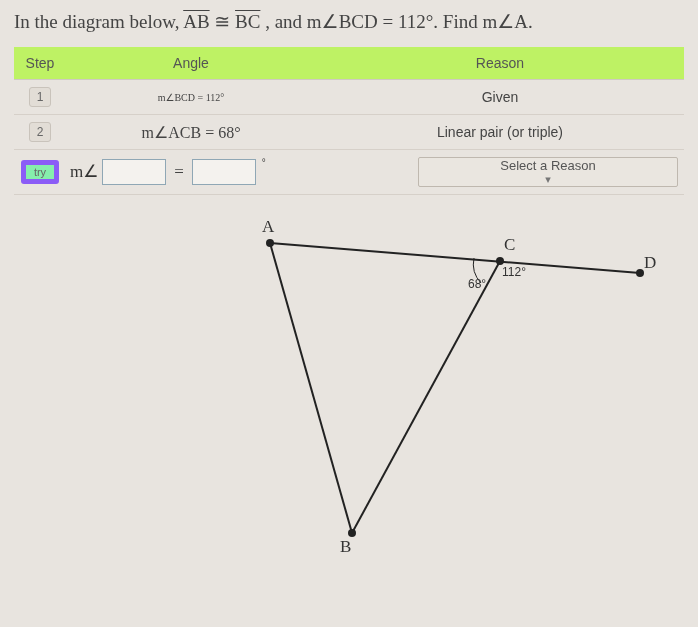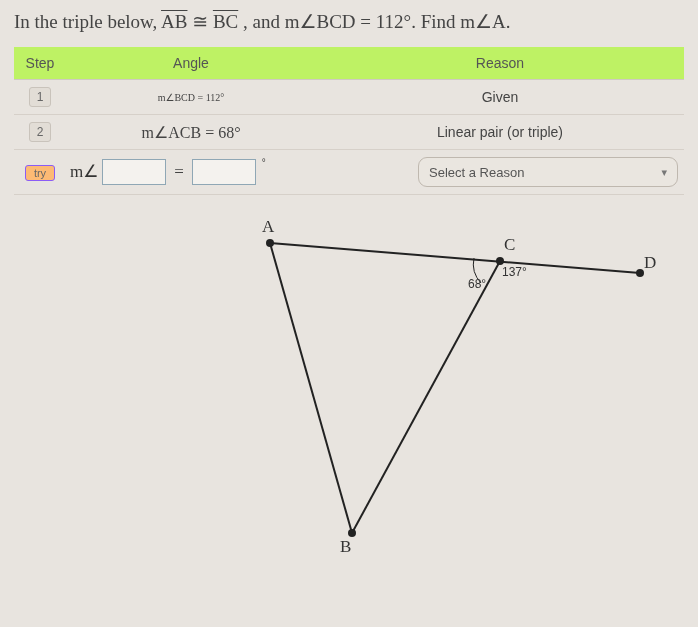--- a/index.html
+++ b/index.html
@@ -53,23 +53,23 @@
       padding: 2px 6px;
       border: 1px solid #c9c3bb;
       border-radius: 3px;
       background: #e2ddd6;
       font-size: 12px;
       color: #666;
     }
     .try-btn {
       display: inline-block;
       padding: 1px 8px;
-      border: 1px solid #8b5cf6;
+      border: 5px solid #8b5cf6;
       border-radius: 3px;
-      background: #fdba74;
+      background: #86efac;
       font-size: 11px;
       color: #666;
       cursor: pointer;
     }
     .angle-prefix {
       font-family: Georgia, serif;
       font-size: 17px;
       color: #333;
     }
     .angle-input {
@@ -95,21 +95,22 @@
       background: #eae6e0;
       text-align: left;
       padding: 0 10px;
       font-size: 13px;
       color: #555;
       display: flex;
       align-items: center;
       justify-content: space-between;
       margin-left: auto;
       cursor: pointer;
-      border-radius: 9px;
+      border-radius: 2px;
+      flex-direction: column;
     }
     .chev { font-size: 11px; color: #777; }
     .math { font-family: Georgia, 'Times New Roman', serif; }
     .diagram {
       position: relative;
       width: 100%;
       height: 360px;
       margin-top: 8px;
     }
     svg { display: block; }
@@ -123,21 +124,21 @@
       position: absolute;
       font-family: -apple-system, Arial, sans-serif;
       font-size: 12px;
       color: #333;
     }
   </style>
 </head>
 <body>
 
 <div class="prompt">
-  <span>In the triple below, </span>
+  <span>In the diagram below, </span>
   <span class="overline math">AB</span>
   <span class="math"> ≅ </span>
   <span class="overline math">BC</span>
   <span>, and m∠</span><span class="math">BCD</span><span> = 112°. Find m∠</span><span class="math">A</span><span>.</span>
 </div>
 
 <div class="table-wrap">
   <table>
     <thead>
       <tr>
@@ -190,14 +191,14 @@
     <circle cx="500" cy="58" r="4" fill="#222"></circle>
     <circle cx="640" cy="70" r="4" fill="#222"></circle>
     <circle cx="352" cy="330" r="4" fill="#222"></circle>
     <path d="M 481 80 A 28 28 0 0 1 474 55" fill="none" stroke="#222" stroke-width="1"></path>
   </svg>
   <div class="pt-label" style="left:262px; top:14px;">A</div>
   <div class="pt-label" style="left:504px; top:32px;">C</div>
   <div class="pt-label" style="left:644px; top:50px;">D</div>
   <div class="pt-label" style="left:340px; top:334px;">B</div>
   <div class="ang-label" style="left:468px; top:74px;">68°</div>
-  <div class="ang-label" style="left:502px; top:62px;">137°</div>
+  <div class="ang-label" style="left:502px; top:62px;">112°</div>
 </div>
 
 </body></html>

